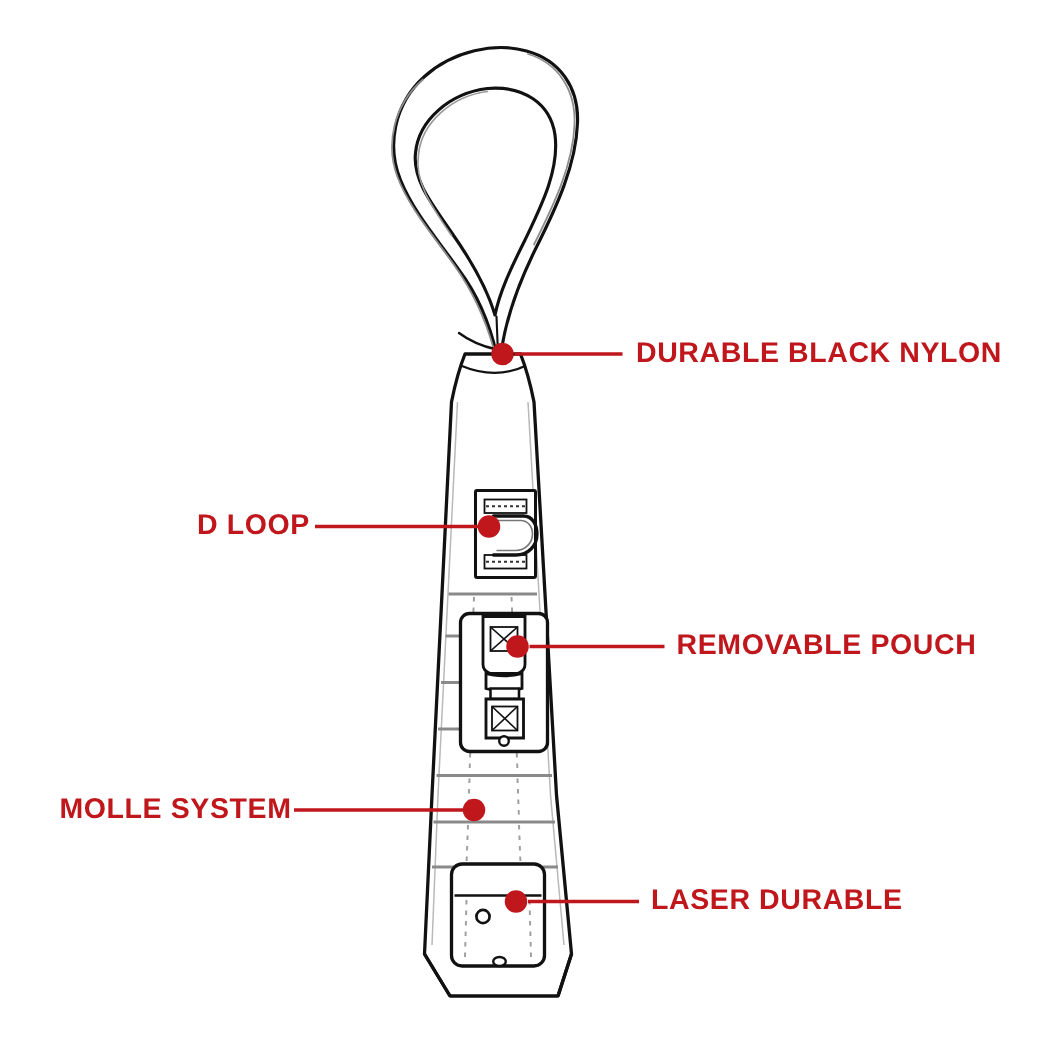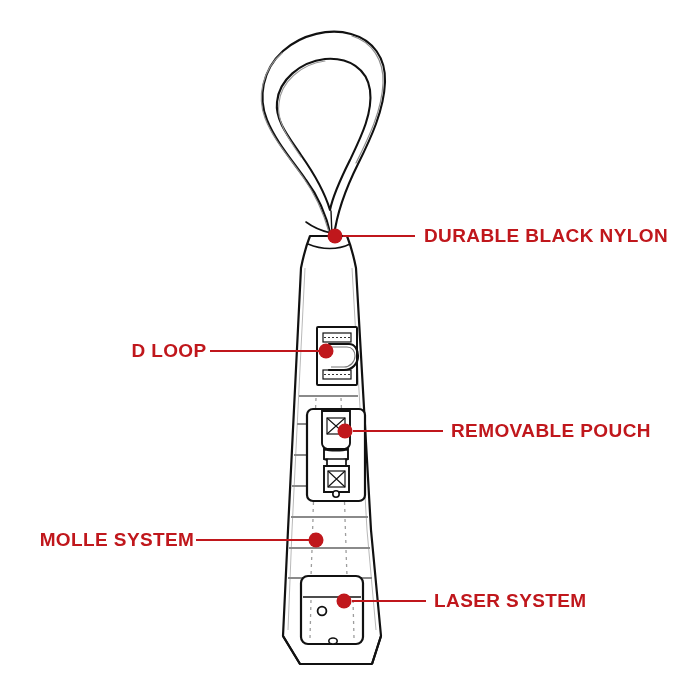--- a/index.html
+++ b/index.html
@@ -181,15 +181,15 @@
   </svg>
 
   <div class="callout-label align-left" style="left:424px; top:225px;">DURABLE BLACK NYLON</div>
 
   <div class="callout-label align-right" style="left:128px; top:340px; width:82px;">D LOOP</div>
 
   <div class="callout-label align-center" style="left:451px; top:420px; width:208px;"><span>REMOVABLE POUCH</span><br></div>
 
   <div class="callout-label align-right" style="left:38px; top:529px; width:158px;">MOLLE SYSTEM</div>
 
-  <div class="callout-label align-center" style="left:434px; top:590px; width:240px;"><span>LASER SYSTEM</span><br></div>
+  <div class="callout-label align-center" style="left:434px; top:590px; width:240px;"><span>LASER DURABLE</span><br></div>
 
 </div>
 
 </body></html>

